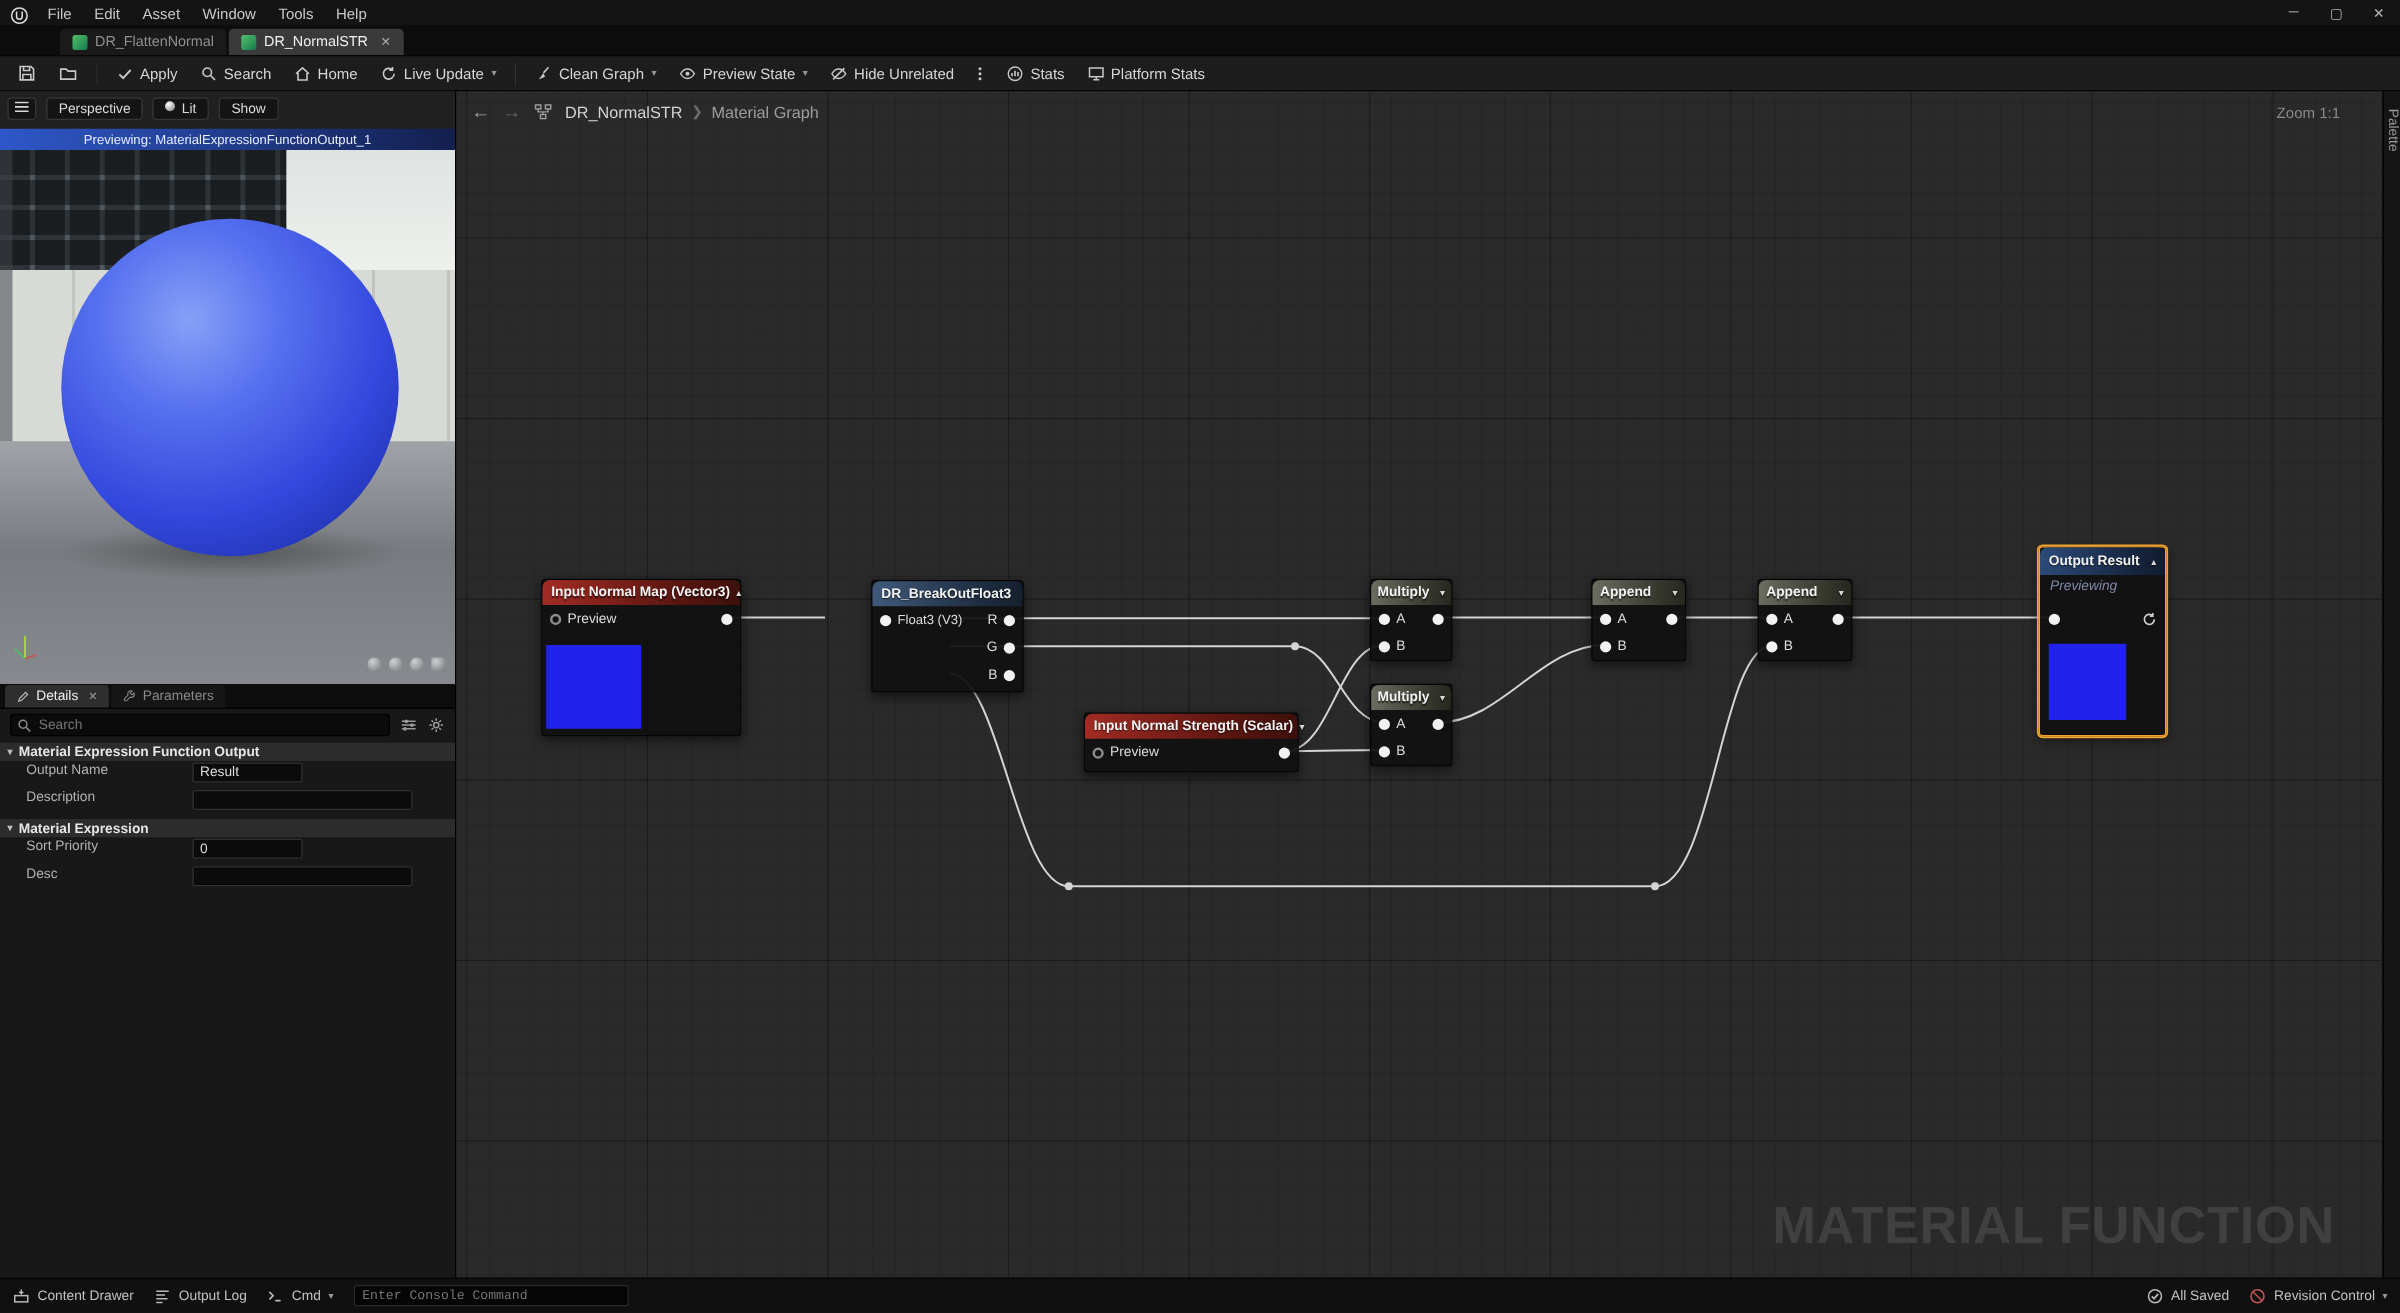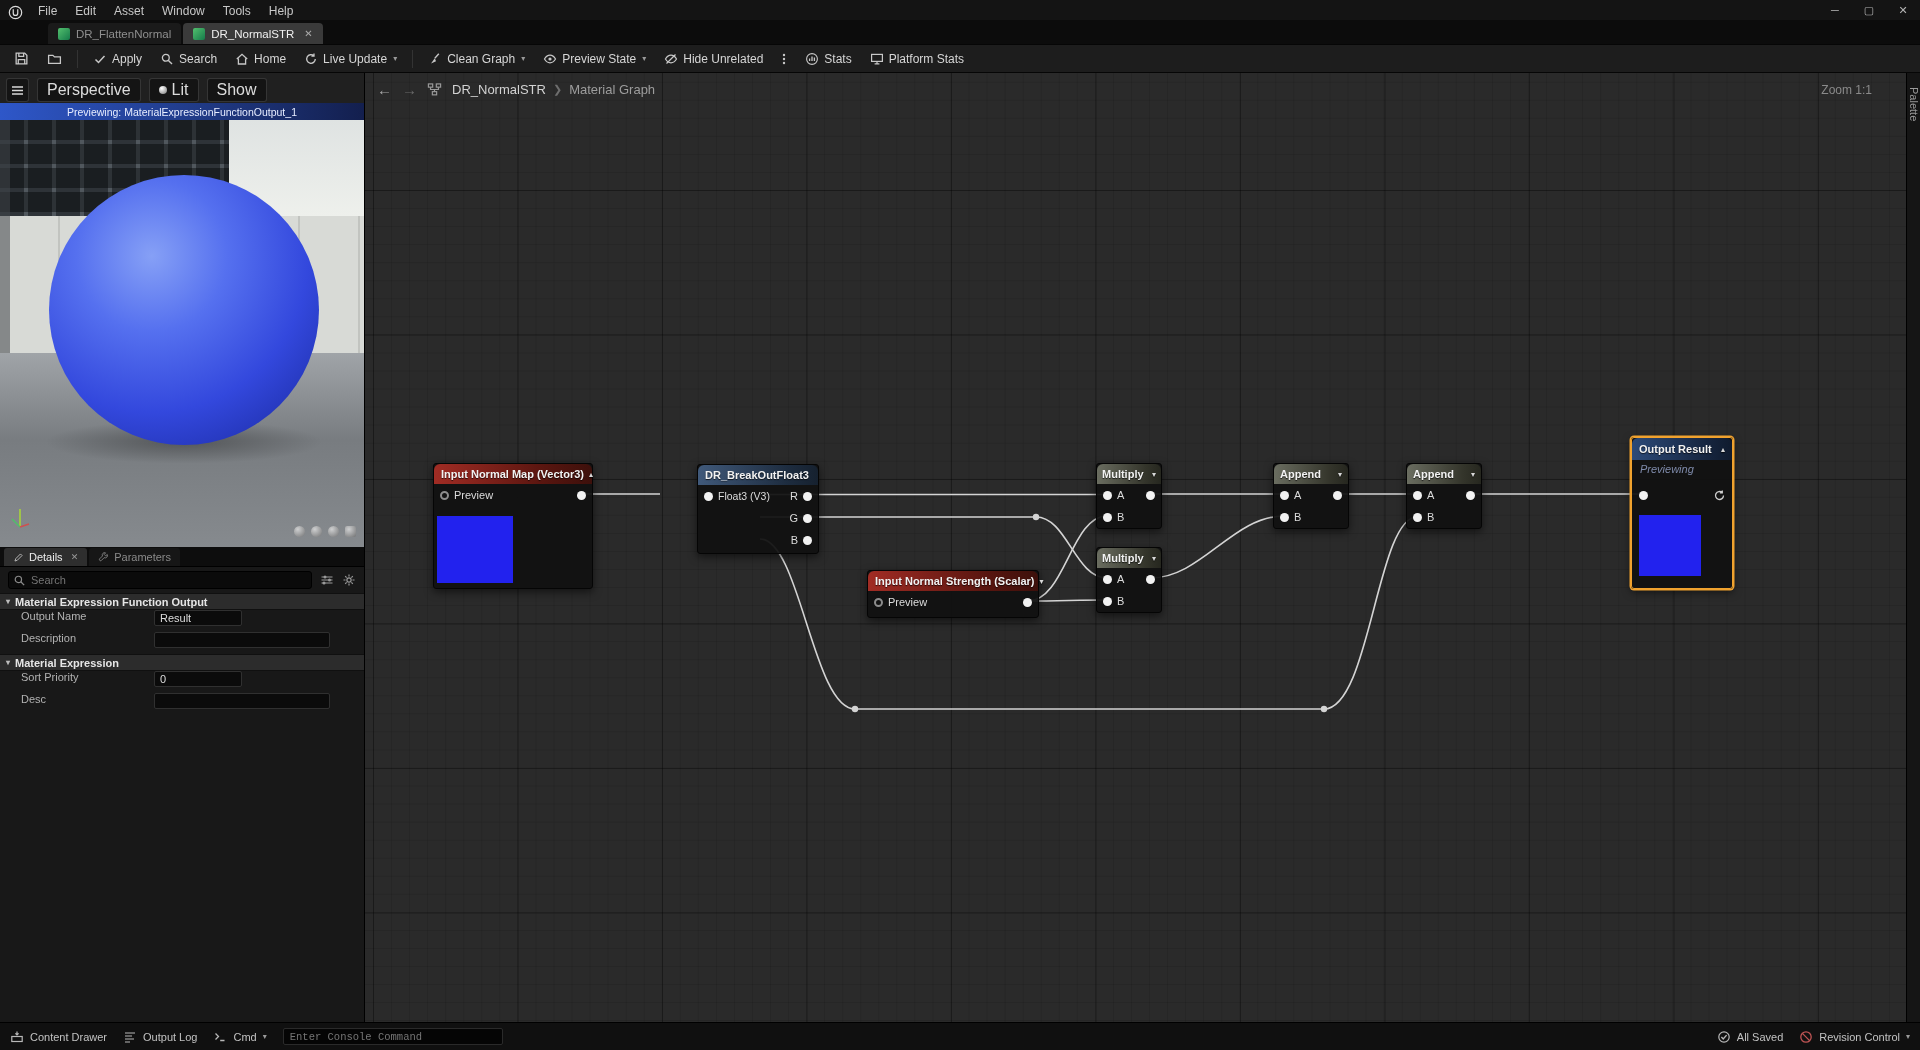--- a/index.html
+++ b/index.html
@@ -32,22 +32,22 @@
   .tbtn .caret { font-size:8px; color:#9a9a9a; margin-left:1px; }
   .tb-sep { width:1px; height:18px; background:#000; border-right:1px solid #333; margin:0 5px; }
 
   
   #main { height:949px; display:flex; }
   #left-panel { width:365px; flex:none; background:#181818; border-right:1px solid #000; display:flex; flex-direction:column; }
 
   
   #viewport { height:474px; flex:none; position:relative; background:#202020; overflow:hidden; }
   #vp-chips { position:absolute; top:5px; left:6px; display:flex; gap:8px; z-index:5; }
-  .chip { display:flex; align-items:center; gap:5px; background:rgba(18,18,18,.8); border:1px solid rgba(255,255,255,.14);
-          border-radius:3px; padding:2px 9px; font-size:16px; color:#dcdcdc; }
+  .chip { display:flex; align-items:flex-start; gap:5px; background:rgba(18,18,18,.8); border:1px solid rgba(255,255,255,.14);
+          border-radius:3px; padding:2px 9px; font-size:11px; color:#dcdcdc; }
   .chip.sq { padding:2px 5px; }
   #vp-titlebar { position:absolute; top:30px; left:0; right:0; height:17px;
                  background:linear-gradient(90deg,#2e57c9,#203a86 55%,#131f4e);
                  display:flex; align-items:center; justify-content:center;
                  font-size:10.5px; color:#e6ecff; z-index:4; }
   #vp-image { position:absolute; top:47px; left:0; right:0; height:427px; background:#d8dad6; overflow:hidden; }
   .pv-win { position:absolute; left:0; top:0; width:63%; height:96px;
             background: repeating-linear-gradient(90deg,#4c5257 0 24px,#858b90 24px 28px),
                         repeating-linear-gradient(#565c60 0 20px,#9aa0a4 20px 24px);
             background-blend-mode:multiply; }
@@ -386,20 +386,21 @@
           <rect x="5" y="9" width="4" height="3" fill="none" stroke="#9a9a9a" stroke-width="1.1"></rect>
           <path d="M3.3 4.8V7h7.4V4.8 M7 7v2" fill="none" stroke="#9a9a9a" stroke-width="1.1"></path>
         </svg>
       <div id="crumb">
         <span class="root">DR_NormalSTR</span>
         <span class="sep">❯</span>
         <span class="sub">Material Graph</span>
       </div>
     </div>
     <span id="zoom-label">Zoom 1:1</span>
+    <div id="watermark">MATERIAL FUNCTION</div>
 
     <svg id="wires" width="1540" height="949">
       <g fill="none" stroke="#d4d4d4" stroke-width="1.6">
         <path d="M216 421 H295"></path>
         <path d="M395 421.5 H742"></path>
         <path d="M395 444 L671 444 C702 444 710 505 742 505"></path>
         <path d="M395 466 C435 466 448 636 490 636 H959 C1005 636 1012 444 1052 444"></path>
         <path d="M663 528 C700 528 706 443 742 443"></path>
         <path d="M663 528 C695 528 712 527 742 527"></path>
         <path d="M786 421 H919"></path>

